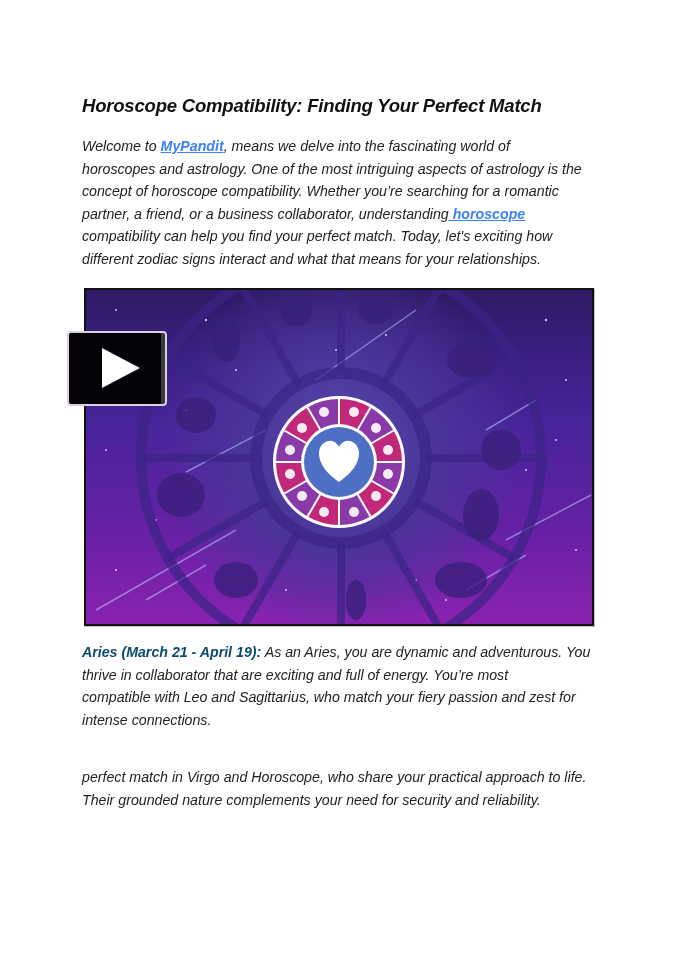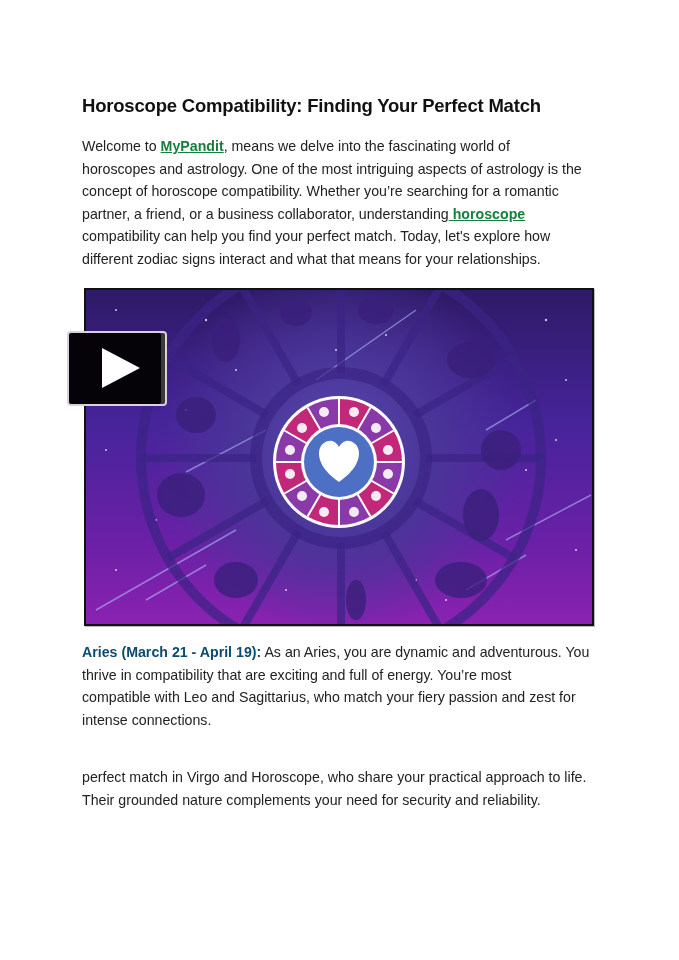--- a/index.html
+++ b/index.html
@@ -1,35 +1,35 @@
 <!DOCTYPE html>
 <html><head>
   <meta charset="utf-8">
   <style>
     html, body { margin: 0; padding: 0; background: #ffffff; }
     body {
       width: 679px; height: 960px; position: relative; overflow: hidden;
       font-family: "Liberation Sans", "DejaVu Sans", sans-serif;
       color: #1a1a1a;
     }
-    .page { position: absolute; left: 0; top: 0; width: 679px; height: 960px; }
+    .page { position: absolute; left: 0; top: 0; width: 679px; height: 960px; font-style: italic; }
     .title {
       position: absolute; left: 82px; top: 95px;
       font-size: 18.5px; font-weight: bold; letter-spacing: -0.2px;
       white-space: nowrap; color: #111;
     }
     .para {
       position: absolute; left: 82px; width: 525px;
       font-size: 14.2px; line-height: 22.5px; color: #222;
     }
     .para .line { display: block; white-space: nowrap; }
     .p1 { top: 135px; }
     .p2 { top: 641px; }
     .p3 { top: 766px; }
-    a.link { color: #15803d; font-weight: bold; text-decoration: underline; }
+    a.link { color: #3b82f6; font-weight: bold; text-decoration: underline; }
     b.lead { font-weight: bold; color: #0c4a6e; }
 
     .media {
       position: absolute; left: 84px; top: 288px; width: 506px; height: 334px;
       border: 2px solid #111; box-shadow: 1px 1px 0 #bbb;
       overflow: hidden;
       background:
         radial-gradient(circle at 50% 48%, #5a4bb0 0%, #4a3598 30%, transparent 60%),
         linear-gradient(180deg, #2e1a66 0%, #46249a 40%, #6a20a6 75%, #8a22b0 100%);
     }
@@ -51,21 +51,21 @@
 
 <div class="page">
 
   <div class="title">Horoscope Compatibility: Finding Your Perfect Match</div>
 
   <div class="para p1">
     <span class="line"><span>Welcome to </span><a class="link" href="#">MyPandit</a><span>, means we delve into the fascinating world of</span></span>
     <span class="line">horoscopes and astrology. One of the most intriguing aspects of astrology is the</span>
     <span class="line">concept of horoscope compatibility. Whether you’re searching for a romantic</span>
     <span class="line"><span>partner, a friend,  or a business collaborator, understanding</span><a class="link" href="#"> horoscope</a></span>
-    <span class="line">compatibility can help you find your perfect match. Today,  let's explore how</span>
+    <span class="line">compatibility can help you find your perfect match. Today,  let's exciting how</span>
     <span class="line">different zodiac signs interact and what that means for your relationships.</span>
   </div>
 
   <div class="media">
     <svg width="506" height="334" viewBox="0 0 506 334">
 
       <g stroke="#b8c8ff" stroke-opacity="0.55" stroke-width="1.5">
         <line x1="10" y1="320" x2="150" y2="240"></line>
         <line x1="100" y1="182" x2="180" y2="140"></line>
         <line x1="230" y1="90" x2="330" y2="20"></line>
@@ -174,21 +174,21 @@
       </g>
     </svg>
   </div>
 
   <div class="play-btn">
     <span class="tri"></span>
   </div>
 
   <div class="para p2">
     <span class="line"><b class="lead">Aries (March 21 - April 19):</b><span> As an Aries, you are dynamic and adventurous. You</span></span>
-    <span class="line">thrive in compatibility that are exciting and full of energy. You’re most</span>
+    <span class="line">thrive in collaborator that are exciting and full of energy. You’re most</span>
     <span class="line">compatible with Leo and Sagittarius, who match your  fiery passion and zest for</span>
     <span class="line">intense connections.</span>
   </div>
 
   <div class="para p3">
     <span class="line">perfect match in Virgo and Horoscope, who share your practical approach to life.</span>
     <span class="line">Their grounded nature complements your need for security and reliability.</span>
   </div>
 
 </div>

